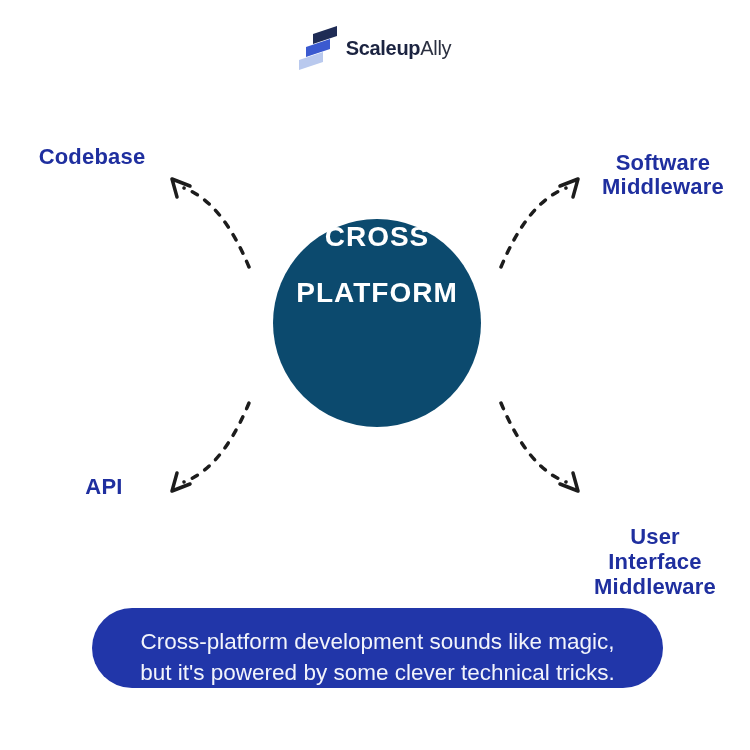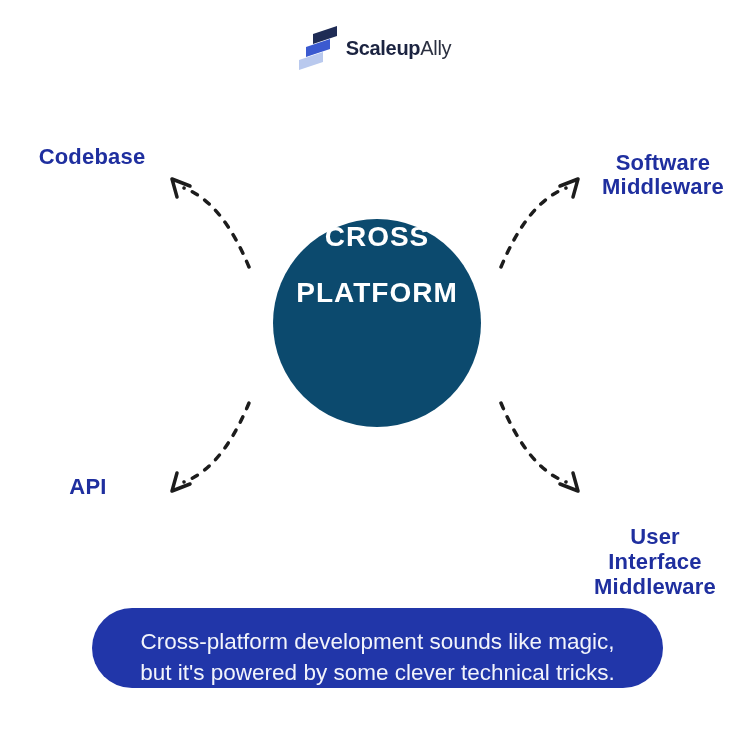--- a/index.html
+++ b/index.html
@@ -37,21 +37,21 @@
   }
 
   
   .node-label{
     position:absolute;width:176px;text-align:center;
     color:#1f2f9f;font-weight:700;font-size:22px;line-height:24px;
     letter-spacing:0.2px;
   }
   .label-tl{left:4px;top:145px;}
   .label-tr{left:575px;top:151px;}
-  .label-bl{left:0px;top:475px;}
+  .label-bl{left:16px;top:475px;}
   .label-br{left:567px;top:476px;line-height:25px;margin-top:48px;}
 
   
   .caption-pill{
     position:absolute;left:92px;top:608px;width:571px;height:80px;
     background:#2136a9;border-radius:40px;
     display:flex;flex-direction:column;justify-content:flex-end;align-items:center;
     box-sizing:border-box;padding:0 12px;
   }
   .caption-line{

